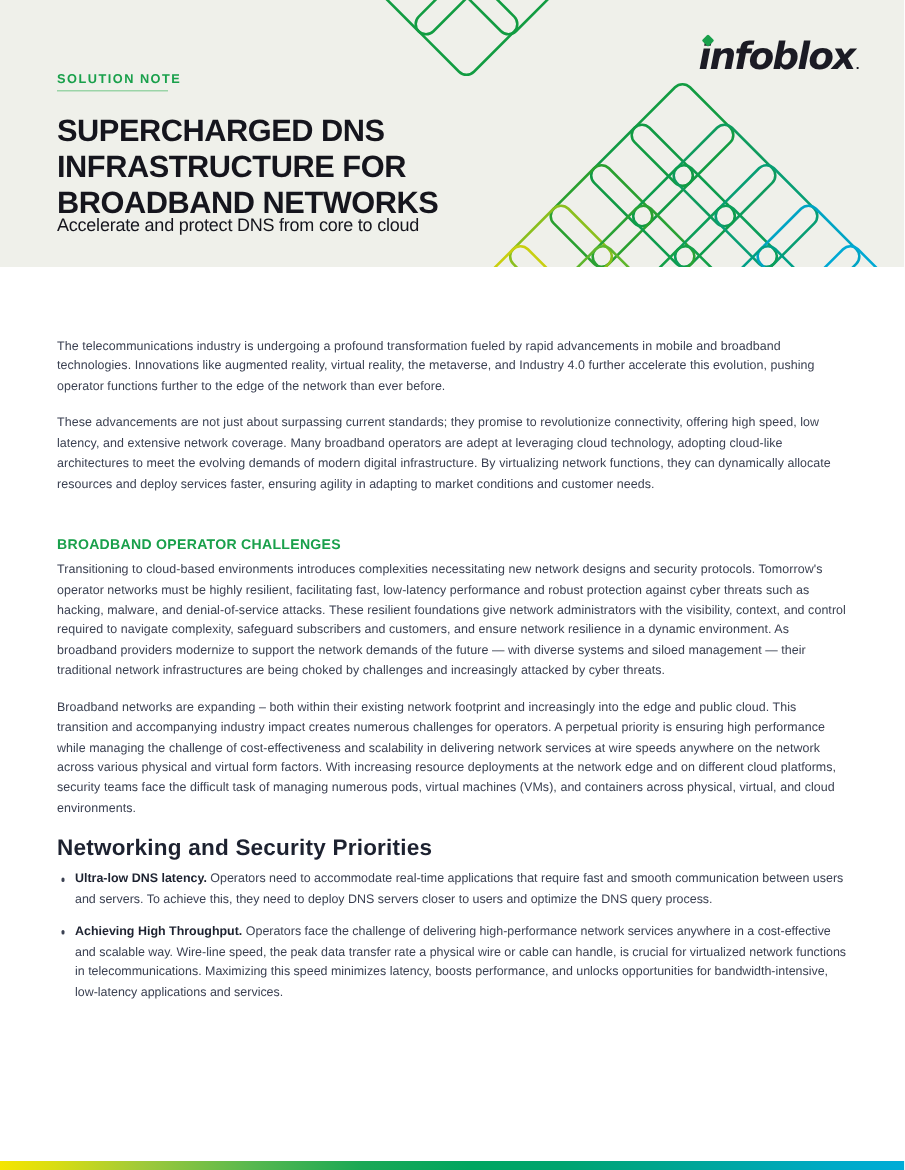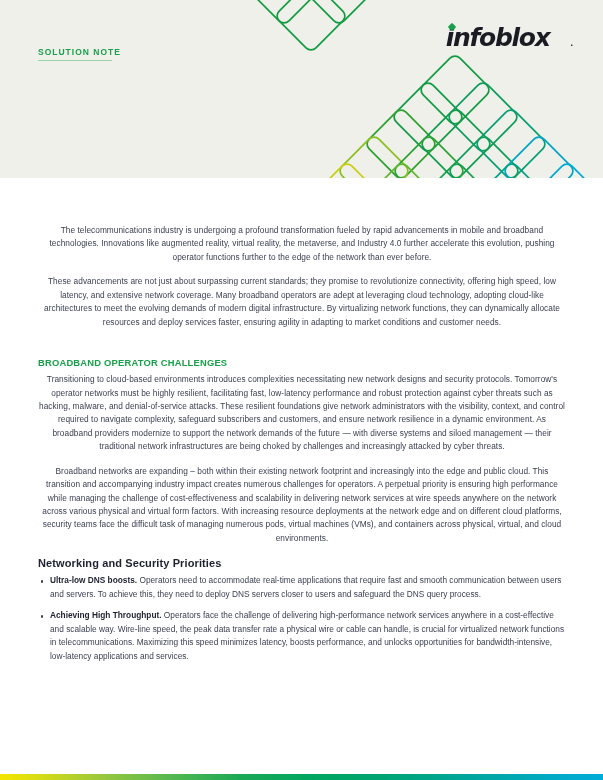--- a/index.html
+++ b/index.html
@@ -39,21 +39,20 @@
     pointer-events: none;
   }
 
   .logo {
     position: absolute;
     top: 25px;
     right: 30px;
     display: flex;
     align-items: flex-end;
     line-height: 1;
-    gap: 20px;
   }
   .logo-mark {
     position: relative;
   }
   .logo-text {
     font-family: "DejaVu Sans", sans-serif;
     font-weight: bold;
     font-style: italic;
     font-size: 25px;
     letter-spacing: -1.3px;
@@ -129,36 +128,36 @@
     top: 224px;
     width: 528px;
   }
 
   .para {
     font-size: 8.3px;
     line-height: 1.62;
     color: #3b4152;
     margin-bottom: 11px;
     letter-spacing: 0.005em;
-    text-align: center;
+    text-align: left;
   }
   .para:last-child { margin-bottom: 0; }
 
   .section-head {
     font-size: 9.4px;
     font-weight: bold;
     color: #19a04b;
     letter-spacing: 0.2px;
     text-transform: uppercase;
     margin-top: 28px;
     margin-bottom: 5px;
   }
 
   .sub-head {
-    font-size: 11px;
+    font-size: 15px;
     font-weight: bold;
     color: #1d2230;
     margin-top: 12px;
     margin-bottom: 5px;
     letter-spacing: 0.01em;
   }
 
   ul.bullets {
     list-style: none;
     margin: 0;
@@ -287,37 +286,39 @@
         <span class="logo-text">infoblox</span>
       </span>
       <span class="logo-reg">.</span>
     </div>
 
     <div class="eyebrow-wrap">
       <div class="eyebrow">SOLUTION NOTE</div>
       <div class="eyebrow-rule"></div>
     </div>
 
+    <h1 class="title">SUPERCHARGED DNS INFRASTRUCTURE FOR BROADBAND NETWORKS</h1>
+    <div class="subtitle">Accelerate and protect DNS from core to cloud</div>
   </div>
 
   <div class="content">
 
     <p class="para">The telecommunications industry is undergoing a profound transformation fueled by rapid advancements in mobile and broadband technologies. Innovations like augmented reality, virtual reality, the metaverse, and Industry 4.0 further accelerate this evolution, pushing operator functions further to the edge of the network than ever before.</p>
     <p class="para">These advancements are not just about surpassing current standards; they promise to revolutionize connectivity, offering high speed, low latency, and extensive network coverage. Many broadband operators are adept at leveraging cloud technology, adopting cloud-like architectures to meet the evolving demands of modern digital infrastructure. By virtualizing network functions, they can dynamically allocate resources and deploy services faster, ensuring agility in adapting to market conditions and customer needs.</p>
 
     <h2 class="section-head">BROADBAND OPERATOR CHALLENGES</h2>
     <p class="para">Transitioning to cloud-based environments introduces complexities necessitating new network designs and security protocols. Tomorrow's operator networks must be highly resilient, facilitating fast, low-latency performance and robust protection against cyber threats such as hacking, malware, and denial-of-service attacks. These resilient foundations give network administrators with the visibility, context, and control required to navigate complexity, safeguard subscribers and customers, and ensure network resilience in a dynamic environment. As broadband providers modernize to support the network demands of the future — with diverse systems and siloed management — their traditional network infrastructures are being choked by challenges and increasingly attacked by cyber threats.</p>
 
     <p class="para">Broadband networks are expanding – both within their existing network footprint and increasingly into the edge and public cloud. This transition and accompanying industry impact creates numerous challenges for operators. A perpetual priority is ensuring high performance while managing the challenge of cost-effectiveness and scalability in delivering network services at wire speeds anywhere on the network across various physical and virtual form factors. With increasing resource deployments at the network edge and on different cloud platforms, security teams face the difficult task of managing numerous pods, virtual machines (VMs), and containers across physical, virtual, and cloud environments.</p>
 
     <h3 class="sub-head">Networking and Security Priorities</h3>
 
     <ul class="bullets">
       <li>
-        <b>Ultra-low DNS boosts.</b><span> Operators need to accommodate real-time applications that require fast and smooth communication between users and servers. To achieve this, they need to deploy DNS servers closer to users and safeguard the DNS query process.</span>
+        <b>Ultra-low DNS latency.</b><span> Operators need to accommodate real-time applications that require fast and smooth communication between users and servers. To achieve this, they need to deploy DNS servers closer to users and optimize the DNS query process.</span>
       </li>
       <li>
         <b>Achieving High Throughput.</b><span> Operators face the challenge of delivering high-performance network services anywhere in a cost-effective and scalable way. Wire-line speed, the peak data transfer rate a physical wire or cable can handle, is crucial for virtualized network functions in telecommunications. Maximizing this speed minimizes latency, boosts performance, and unlocks opportunities for bandwidth-intensive, low-latency applications and services.</span>
       </li>
     </ul>
   </div>
 
   <div class="footer-bar"></div>
 
 </div>

